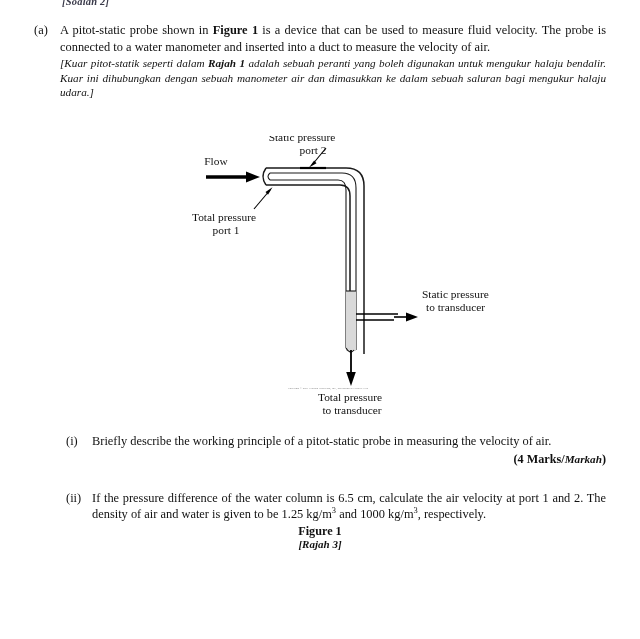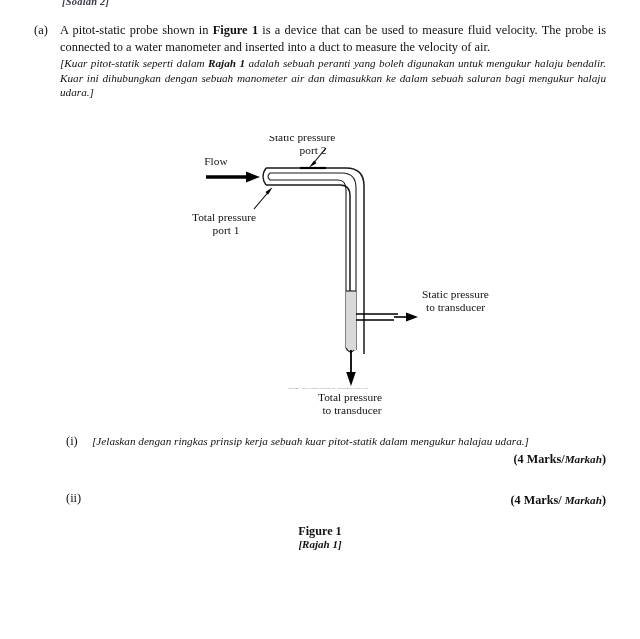--- a/index.html
+++ b/index.html
@@ -246,36 +246,36 @@
       <text x="276" y="175" font-family="Liberation Serif, serif" font-size="11.4" fill="#111">to transducer</text>
 
       <text x="200" y="265" font-family="Liberation Serif, serif" font-size="11.4" text-anchor="middle" fill="#111">Total pressure</text>
       <text x="202" y="278" font-family="Liberation Serif, serif" font-size="11.4" text-anchor="middle" fill="#111">to transducer</text>
     </svg>
 
     <div class="copyright-line" style="top:251px; left:288px;">Copyright © 2011 Pearson Education, Inc., publishing as Prentice Hall</div>
 
     <div class="fig-caption">
       <span class="fc-main">Figure 1</span>
-      <span class="fc-bm">[Rajah 1]</span>
+      <span class="fc-bm">[Rajah 3]</span>
     </div>
   </div>
 
   <div class="subpart" style="top:433px;">
     <div class="sp-row">
       <div class="sp-label">(i)</div>
       <div class="sp-body">
-        <span class="bm">[Jelaskan dengan ringkas prinsip kerja sebuah kuar pitot-statik dalam mengukur halajau udara.]</span>
+        <span class="en">Briefly describe the working principle of a pitot-static probe in measuring the velocity of air.</span>
         <span class="marks"><span>(4 Marks/</span><i>Markah</i><span>)</span></span>
       </div>
     </div>
   </div>
 
   <div class="subpart" style="top:490px;">
     <div class="sp-row">
       <div class="sp-label">(ii)</div>
       <div class="sp-body">
-        <span class="marks"><span>(4 Marks/ </span><i>Markah</i><span>)</span></span>
+        <span class="en"><span>If the pressure difference of the water column is 6.5 cm, calculate the air velocity at port 1 and 2. The density of air and water is given to be 1.25 kg/m</span><sup>3</sup><span> and 1000 kg/m</span><sup>3</sup><span>, respectively.</span></span>
       </div>
     </div>
   </div>
 
 </div>
 
 </body></html>

